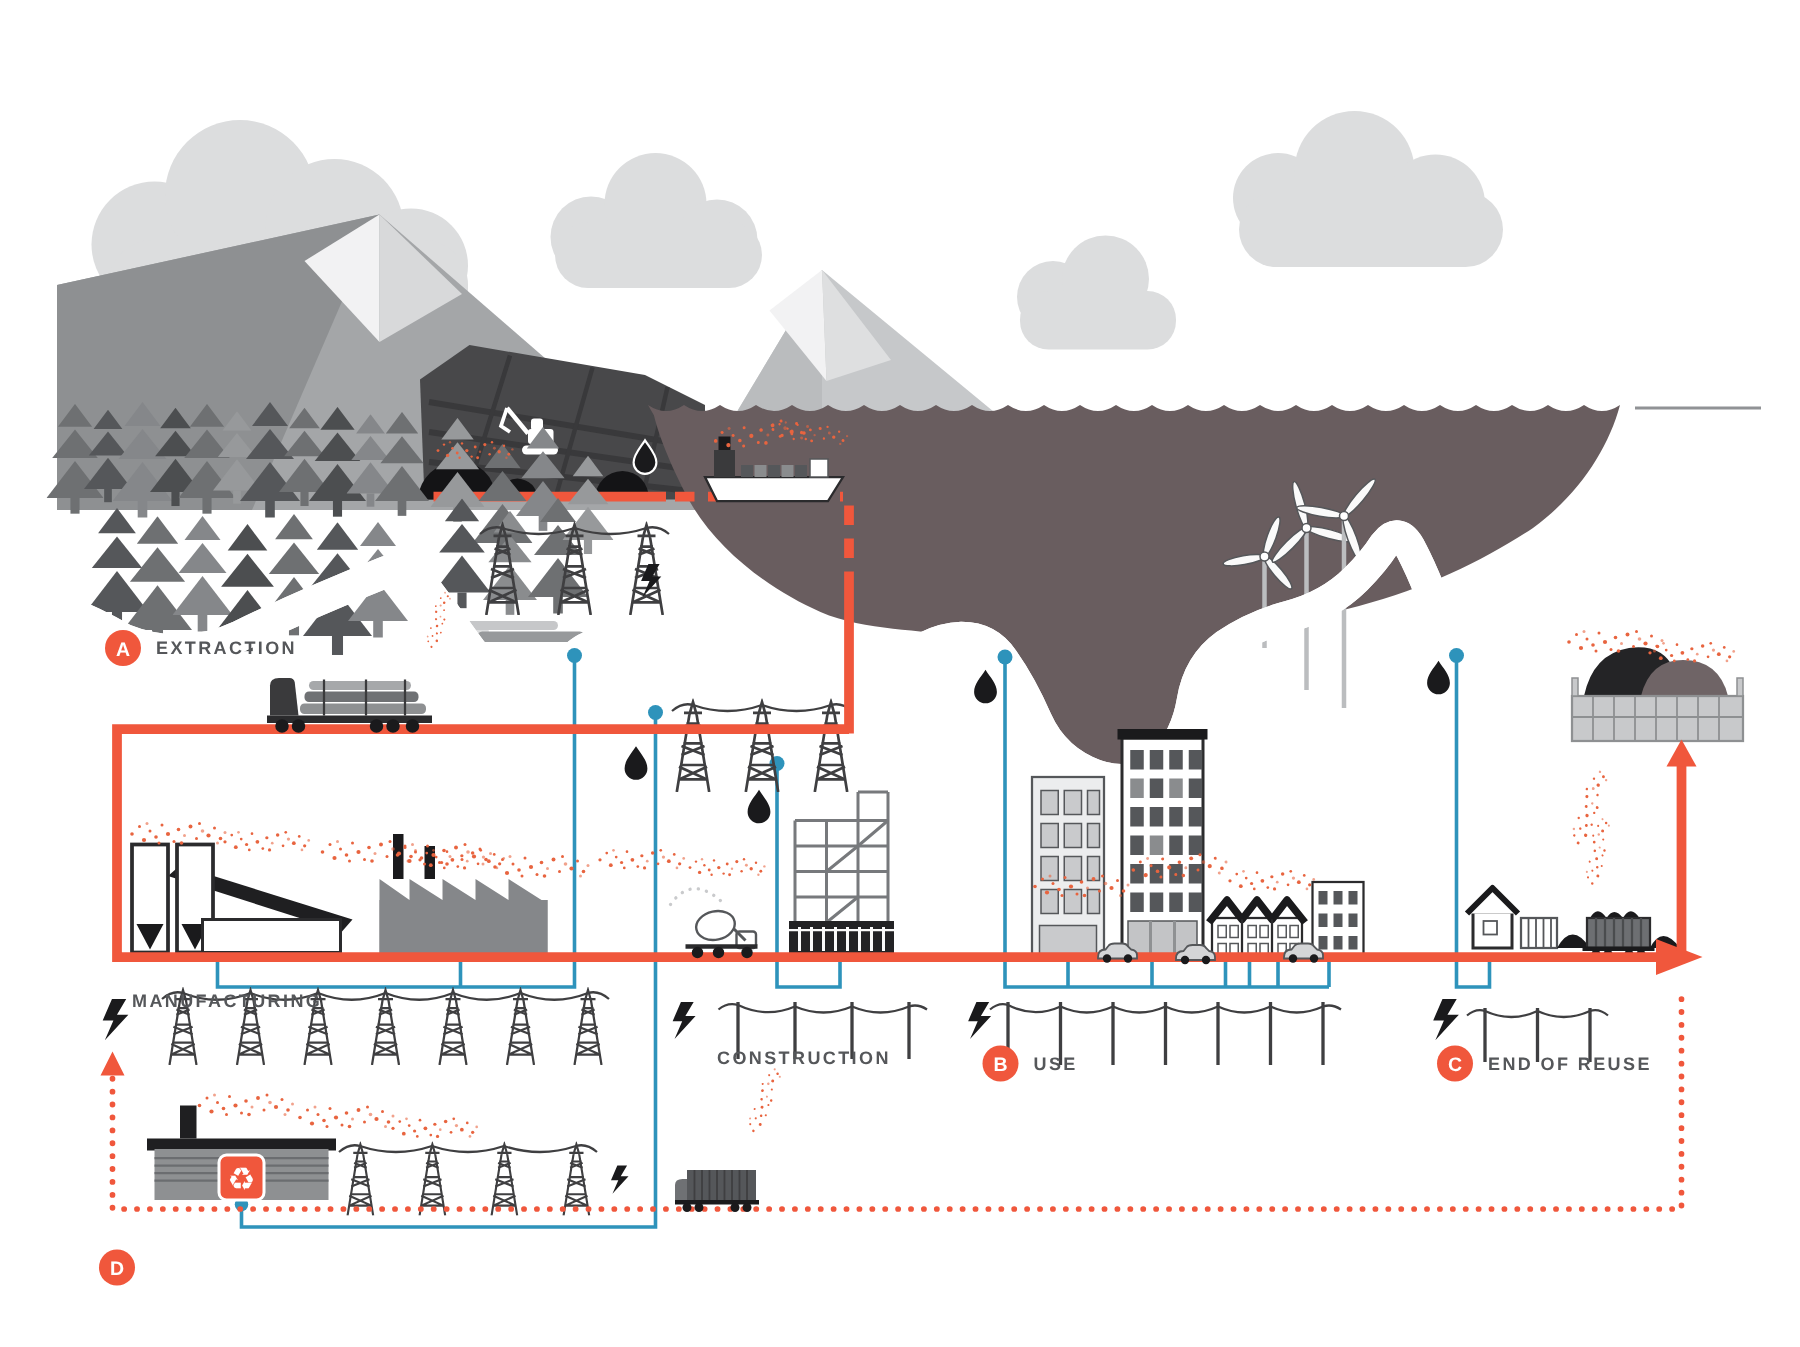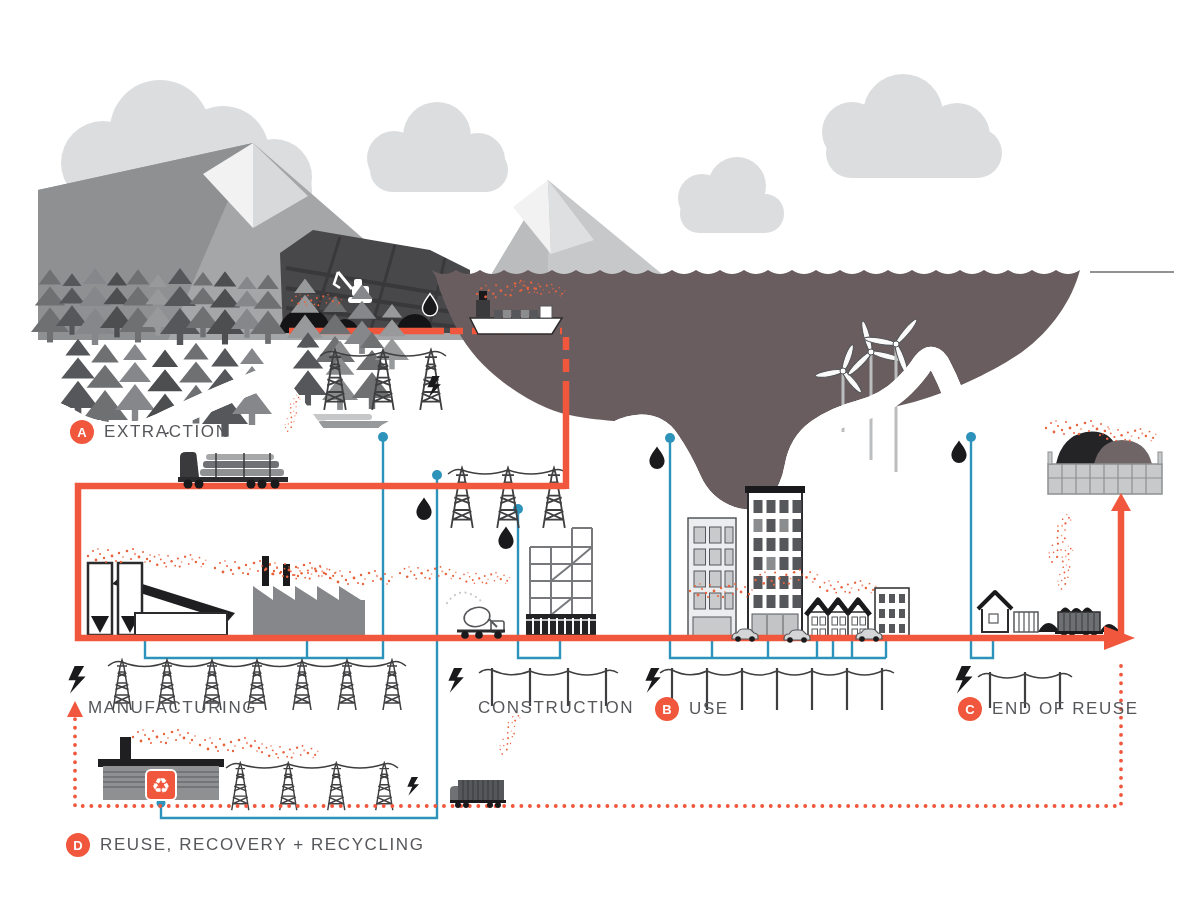--- a/index.html
+++ b/index.html
@@ -1,20 +1,20 @@
 <!DOCTYPE html>
 <html><head>
 <meta charset="utf-8">
 <style>
   html,body{margin:0;padding:0;background:#fff;}
   .canvas{position:relative;width:1200px;height:898px;background:#ffffff;overflow:hidden;
           font-family:"Liberation Sans",sans-serif;}
   .scene{position:absolute;left:0;top:0;}
   .label{position:absolute;display:flex;align-items:center;gap:10px;}
-  .label-text{font-size:17px;letter-spacing:1.6px;color:#55575A;white-space:nowrap;}
+  .label-text{font-size:12px;letter-spacing:1.6px;color:#55575A;white-space:nowrap;font-weight:bold;}
   .badge{width:24px;height:24px;border-radius:50%;background:#F0573C;color:#fff;
          font-size:13px;font-weight:700;display:flex;align-items:center;justify-content:center;
          flex:0 0 auto;}
 </style>
 </head>
 <body>
 
 <div class="canvas">
 <svg class="scene" width="1200" height="898" viewBox="0 0 1200 898">
   <defs>
@@ -552,35 +552,34 @@
     <use href="#speck" transform="translate(262,745) scale(0.9)"></use>
     <use href="#speck" transform="translate(497,752) rotate(-70) scale(0.7)"></use>
   </g>
 </svg>
 
 <div class="label" style="left:70px;top:420px;">
   <span class="badge">A</span>
   <span class="label-text">EXTRACTION</span>
 </div>
 
-<div class="label" style="left:88px;top:698px;">
+<div class="label" style="left:88px;top:660px;">
   <span class="label-text">MANUFACTURING</span>
 </div>
 
 <div class="label" style="left:478px;top:698px;">
   <span class="label-text">CONSTRUCTION</span>
 </div>
 
 <div class="label" style="left:655px;top:697px;">
   <span class="badge">B</span>
   <span class="label-text">USE</span>
 </div>
 
 <div class="label" style="left:958px;top:697px;">
   <span class="badge">C</span>
   <span class="label-text">END OF REUSE</span>
 </div>
 
 <div class="label" style="left:66px;top:833px;">
   <span class="badge">D</span>
-  <span class="label-text">REUSE, RECOVERY + RECYCLING</span>
 </div>
 </div>
 
 </body></html>

